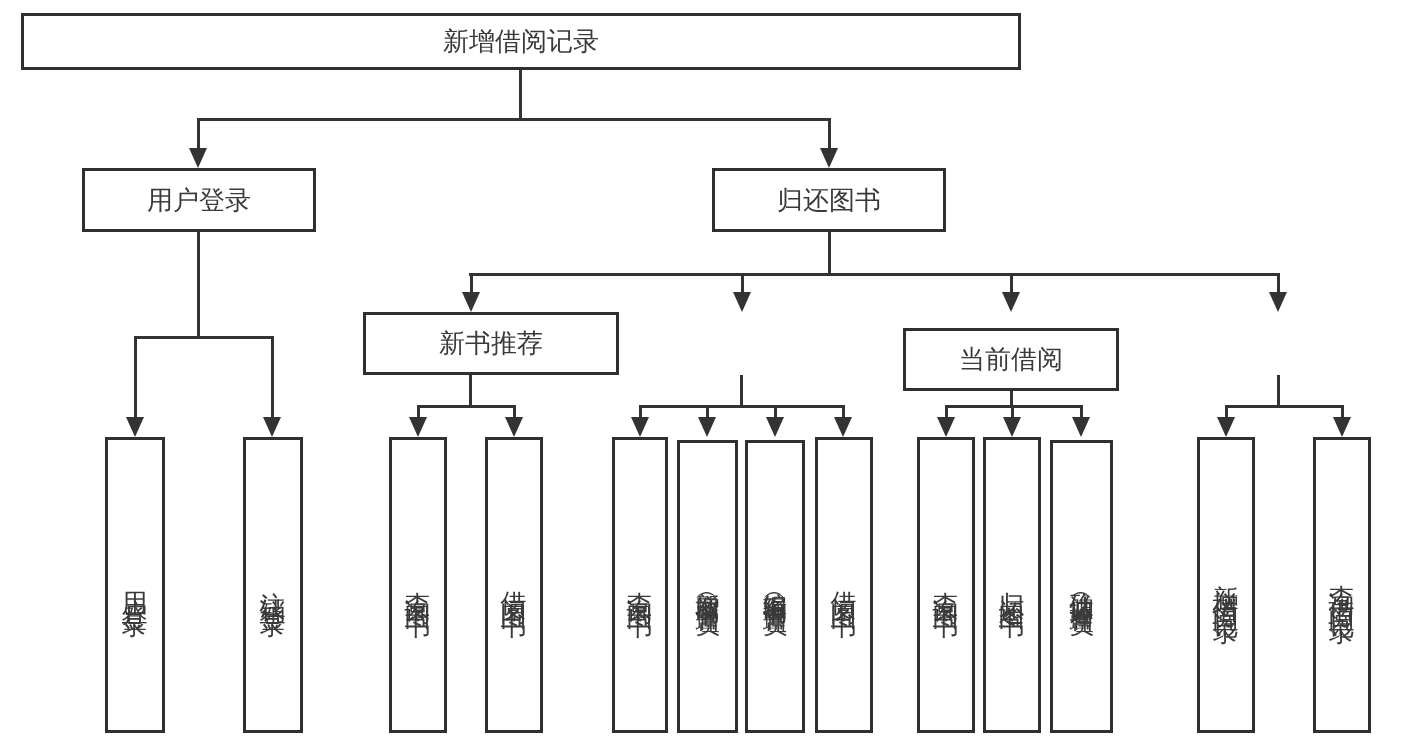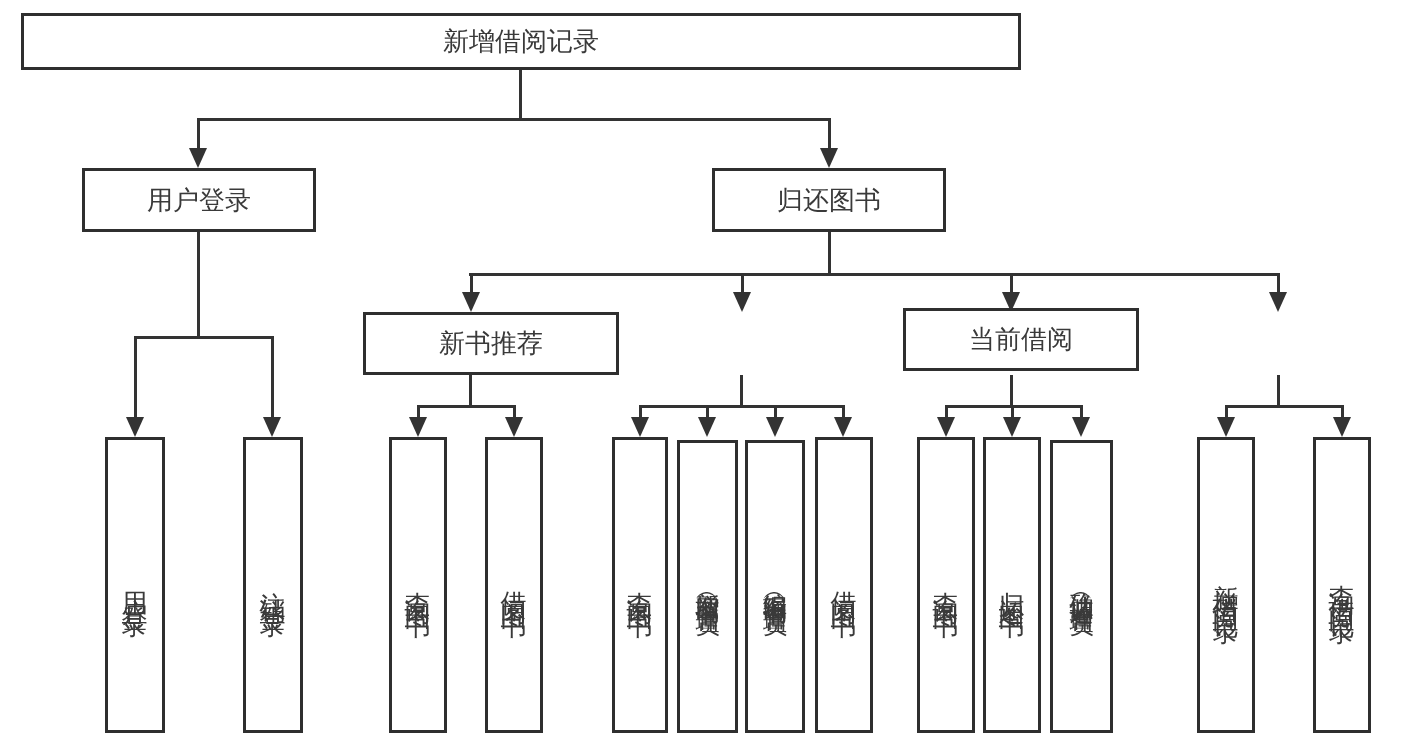--- a/index.html
+++ b/index.html
@@ -123,21 +123,21 @@
 
   <div class="node" style="left:21px;top:13px;width:1000px;height:57px">新增借阅记录</div>
 
   <div class="node" style="left:82px;top:168px;width:234px;height:64px">用户登录</div>
 
   <div class="node" style="left:712px;top:168px;width:234px;height:64px">归还图书</div>
 
   <div class="node" style="left:363px;top:312px;width:256px;height:63px">新书推荐</div>
 
 
-  <div class="node" style="left:903px;top:308px;width:236px;height:63px">当前借阅</div>
+  <div class="node" style="left:903px;top:328px;width:216px;height:63px">当前借阅</div>
 
 
   <div class="node leaf" style="left:105px;top:437px;width:60px;height:296px">
     <span class="vtext">用户登录</span>
   </div>
   <div class="node leaf" style="left:243px;top:437px;width:60px;height:296px">
     <span class="vtext">注销登录</span>
   </div>
 
   <div class="node leaf" style="left:389px;top:437px;width:58px;height:296px">

